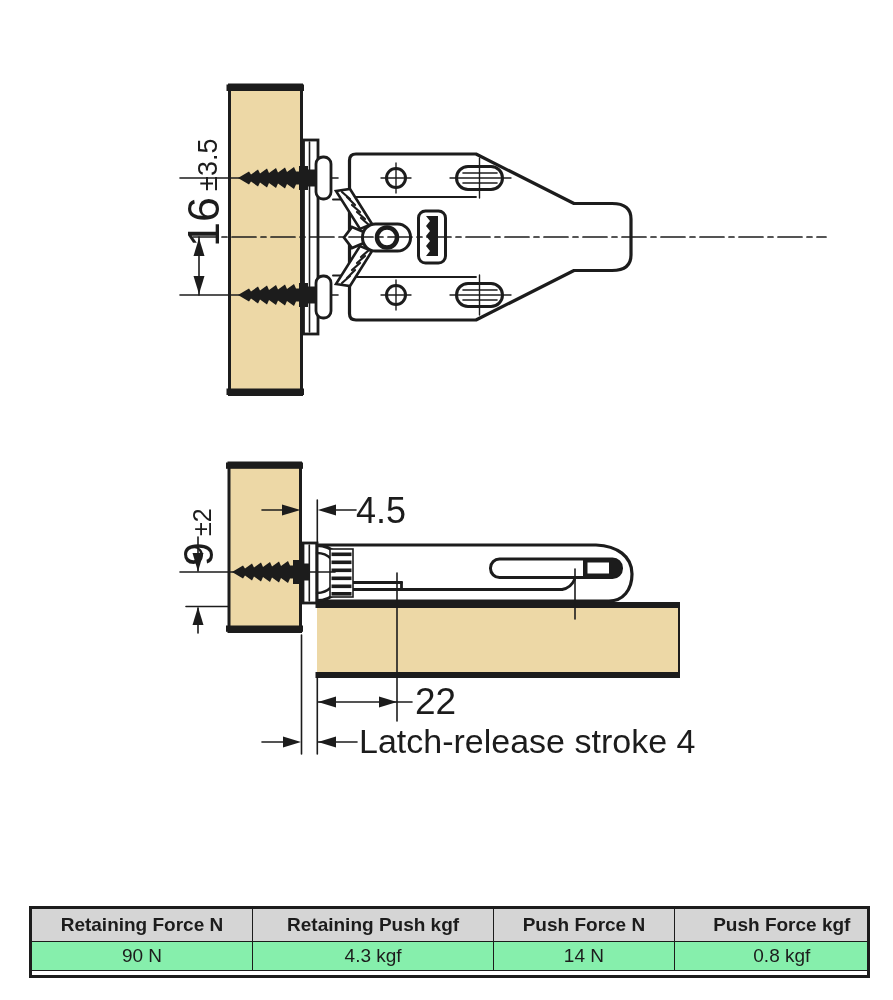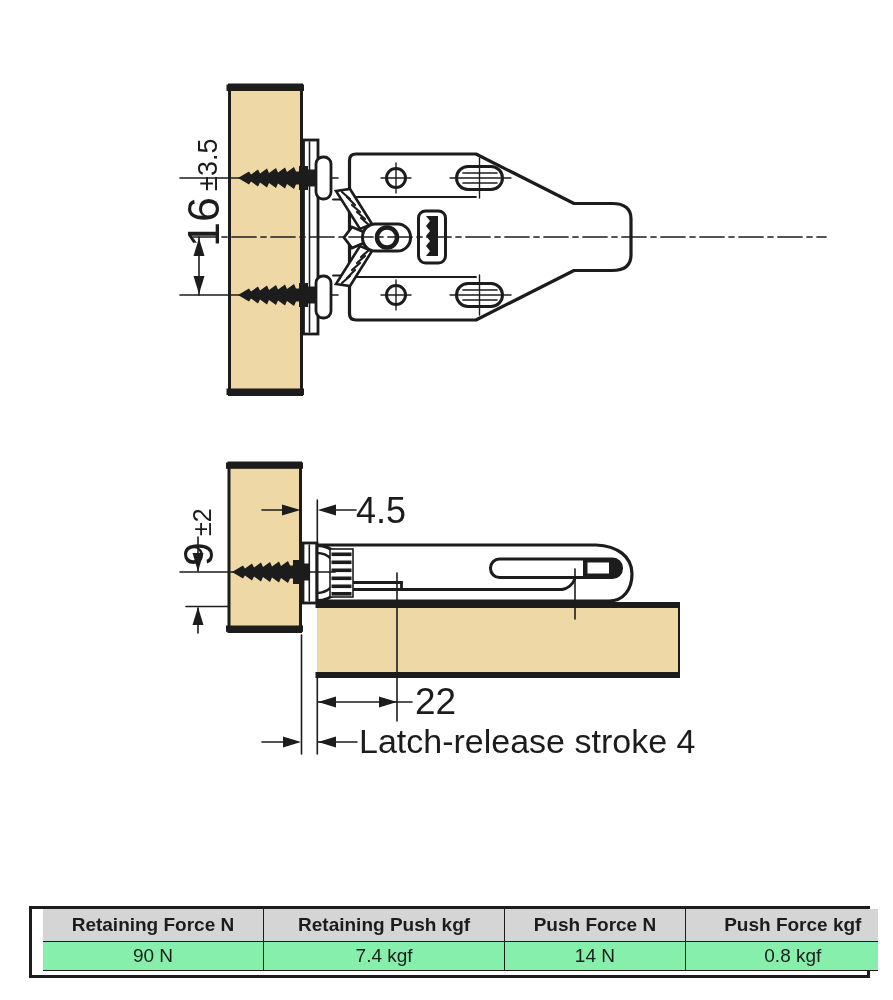--- a/index.html
+++ b/index.html
@@ -5,21 +5,21 @@
   :root{
     --line:#1c1c1c; --wood:#edd8a6; --thbg:#d5d5d5; --tbord:#1c1c1c;
   }
   html,body{margin:0;padding:0;background:#fff;}
   .page{position:relative;width:893px;height:1000px;background:#fff;overflow:hidden;
         font-family:"Liberation Sans", sans-serif;}
   svg{position:absolute;left:0;top:0;}
   svg text{font-family:"Liberation Sans", sans-serif;}
   .spec-table-wrap{position:absolute;left:29px;top:906px;width:841px;box-sizing:border-box;
         border:3px solid var(--tbord);padding:0 0 4px 0;background:#fff;}
-  table.spec{width:100%;border-collapse:collapse;table-layout:fixed;margin-left:11px;}
+  table.spec{width:100%;border-collapse:collapse;table-layout:fixed;}
   table.spec th{background:var(--thbg);font-weight:bold;font-size:19px;color:var(--line);
         border:1.6px solid var(--tbord);border-top:none;padding:5px 2px;text-align:center;}
   table.spec th:first-child, table.spec td:first-child{border-left:none;}
   table.spec th:last-child, table.spec td:last-child{border-right:none;padding-left:24px;}
   table.spec td{background:#86efac;font-size:19px;color:var(--line);
         border:1.6px solid var(--tbord);border-top:none;border-bottom:1.6px solid var(--tbord);
         padding:3px 2px;text-align:center;}
 </style>
 </head>
 <body>
@@ -255,21 +255,21 @@
       <tr>
         <th>Retaining Force N</th>
         <th>Retaining Push kgf</th>
         <th>Push Force N</th>
         <th>Push Force kgf</th>
       </tr>
     </thead>
     <tbody>
       <tr>
         <td>90 N</td>
-        <td>7.4 kgf</td>
+        <td>4.3 kgf</td>
         <td>14 N</td>
         <td>0.8 kgf</td>
       </tr>
     </tbody>
   </table>
 </div>
 
 </div>
 
 </body></html>

